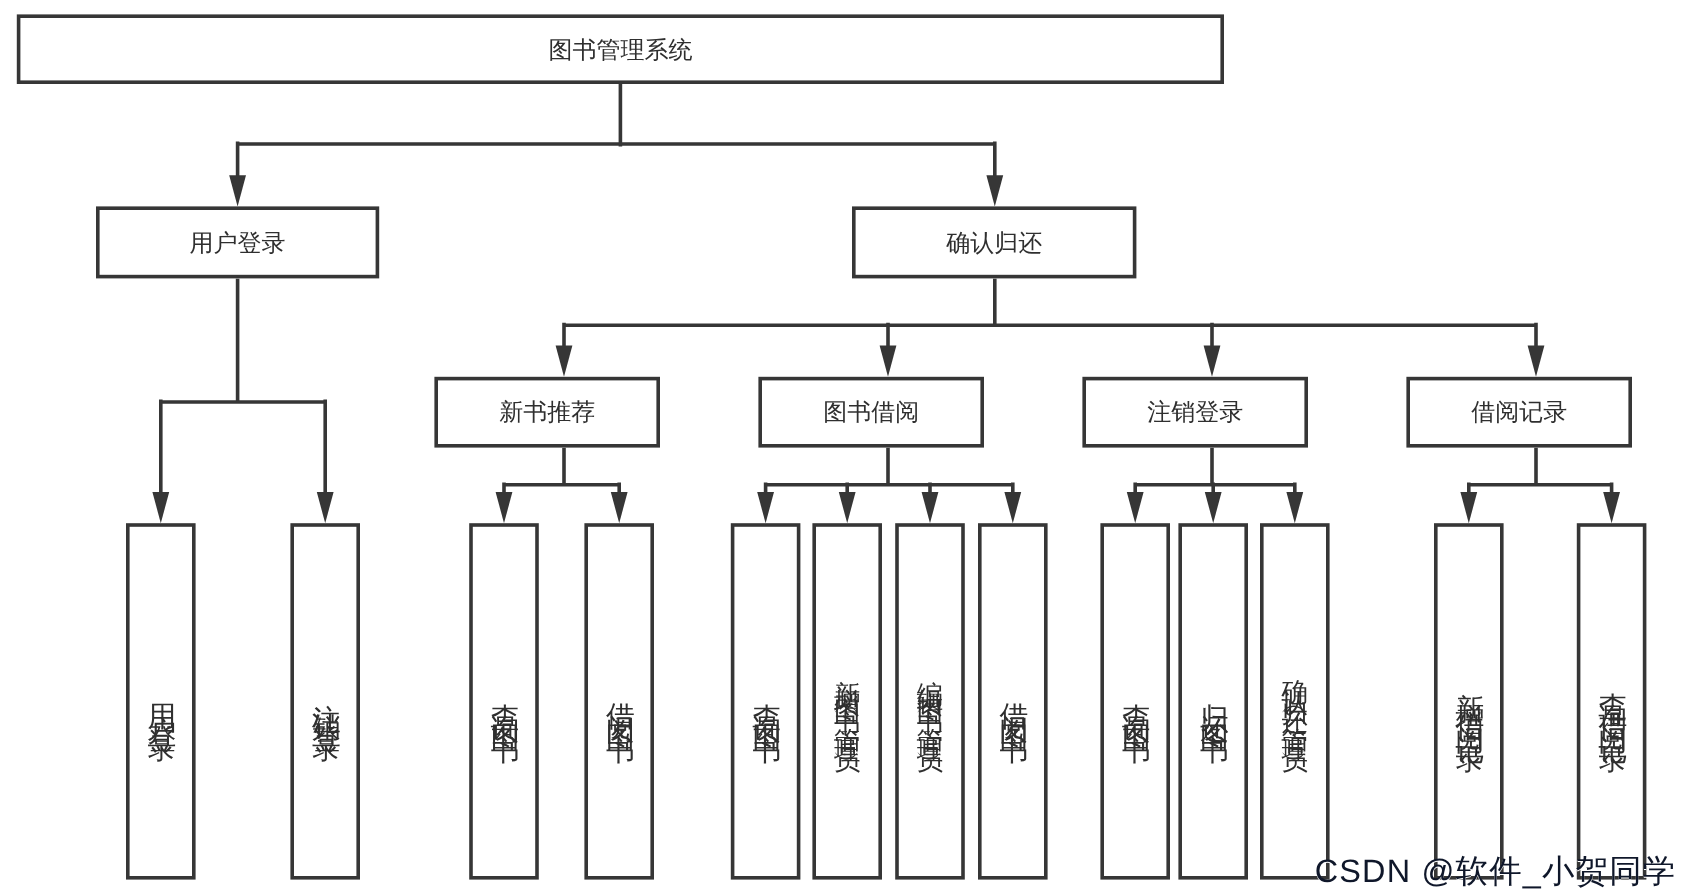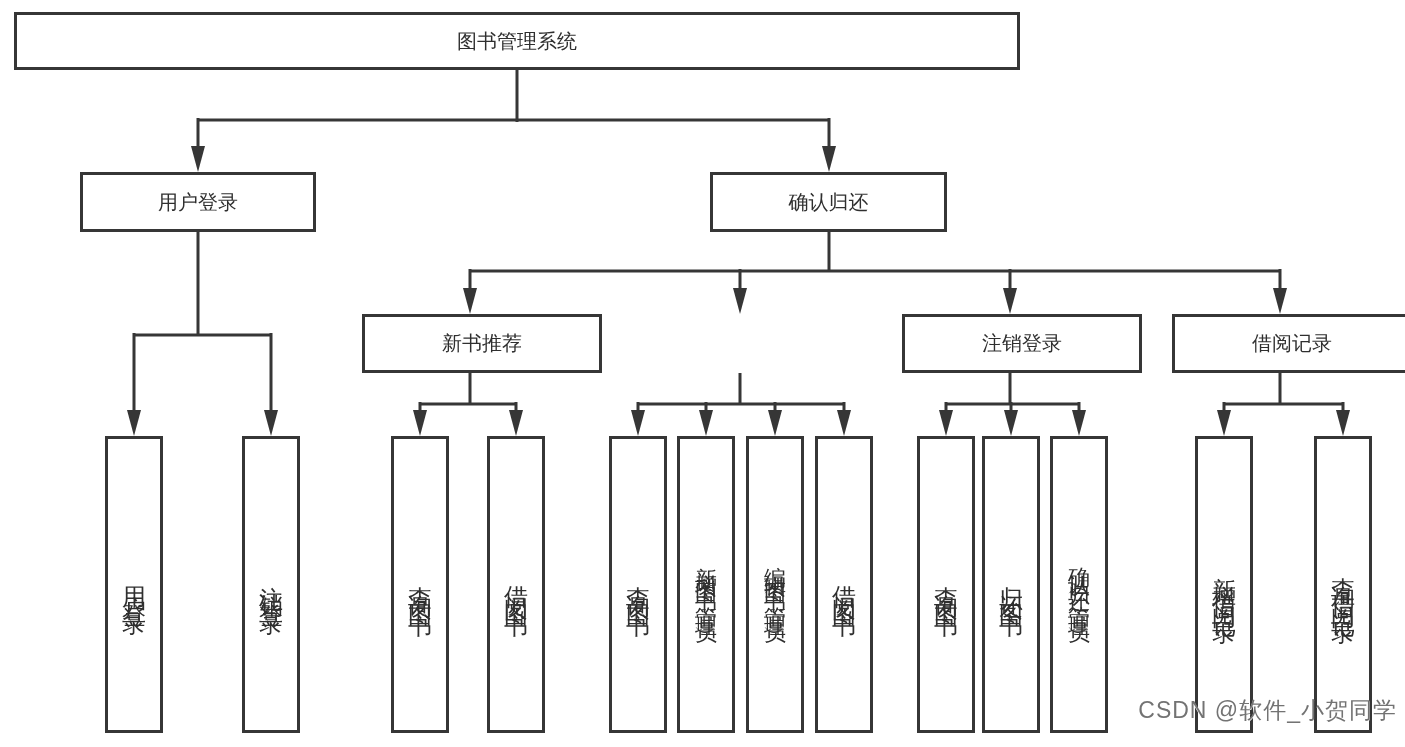--- a/index.html
+++ b/index.html
@@ -10,30 +10,30 @@
   .connectors { position:absolute; left:0; top:0; width:1405px; height:747px; }
   .box {
     position:absolute; box-sizing:border-box; background:#ffffff;
     border:3px solid #363636; display:flex; align-items:center; justify-content:center;
     text-align:center; z-index:2;
   }
   .root-box  { left:14px;  top:12px;  width:1006px; height:58px; font-size:20px; }
   .l2-box    { top:172px; height:60px; font-size:20px; }
   .l2-user   { left:80px;  width:236px; }
   .l2-mgmt   { left:710px; width:237px; }
-  .l3-box    { top:314px; height:59px; width:240px; font-size:20px; }
+  .l3-box    { top:314px; height:59px; width:188px; font-size:20px; }
   .leaf      { top:436px; width:58px; height:297px; }
   .vtext {
     writing-mode:vertical-rl; text-orientation:mixed;
     font-size:24px; letter-spacing:9px; line-height:1;
   }
   .vtext.tight { font-size:22px; letter-spacing:8px; }
   .watermark {
-    position:absolute; right:8px; bottom:21px; z-index:3;
-    font-size:23px; letter-spacing:1px; color:#737373;
+    position:absolute; right:8px; bottom:3px; z-index:3;
+    font-size:27px; letter-spacing:1px; color:#0f172a;
     text-shadow:0 1px 0 #ffffff;
   }
 </style>
 </head>
 <body>
 
 <div class="stage">
 
   <svg class="connectors" viewBox="0 0 1405 747" xmlns="http://www.w3.org/2000/svg">
     <path fill="none" stroke="#363636" stroke-width="3" d="
@@ -80,20 +80,23 @@
   <div class="box l2-box l2-user">
     <span>用户登录</span>
   </div>
   <div class="box l2-box l2-mgmt">
     <span>确认归还</span>
   </div>
 
   <div class="box l3-box" style="left:362px">
     <span>新书推荐</span>
   </div>
+  <div class="box l3-box" style="left:632px">
+    <span>图书借阅</span>
+  </div>
   <div class="box l3-box" style="left:902px">
     <span>注销登录</span>
   </div>
   <div class="box l3-box" style="left:1172px">
     <span>借阅记录</span>
   </div>
 
   <div class="box leaf" style="left:105px">
     <span class="vtext">用户登录</span>
   </div>

